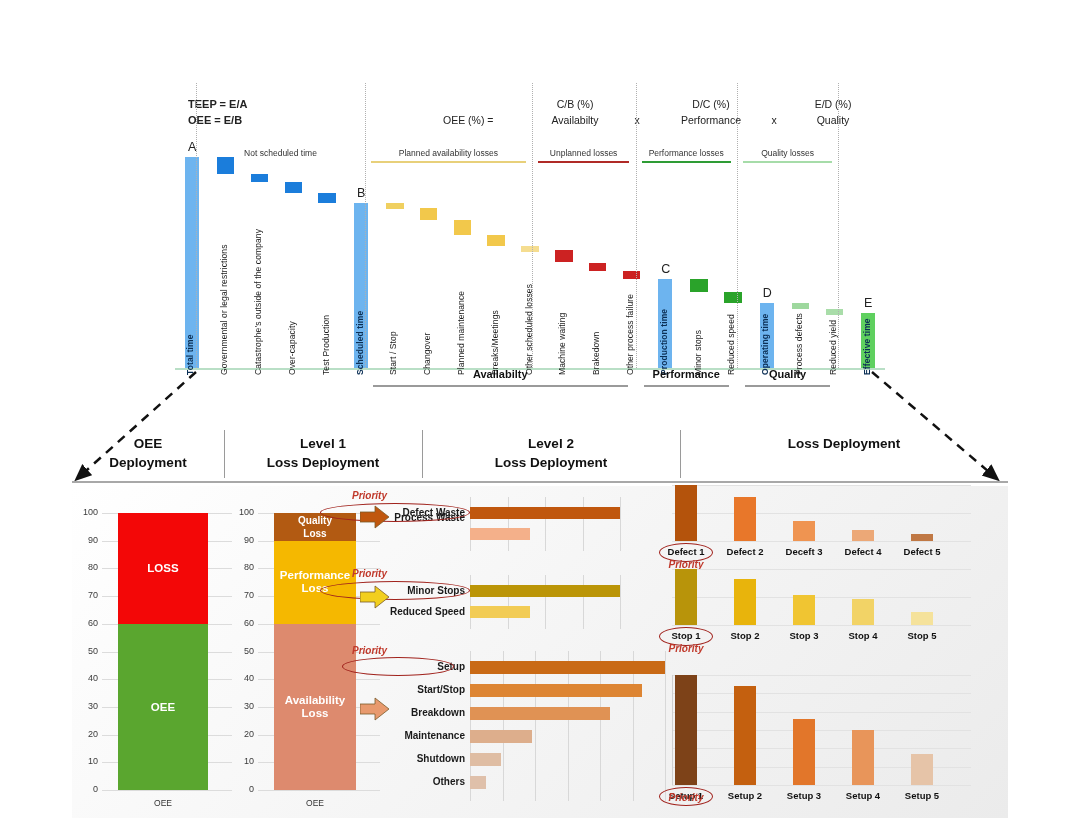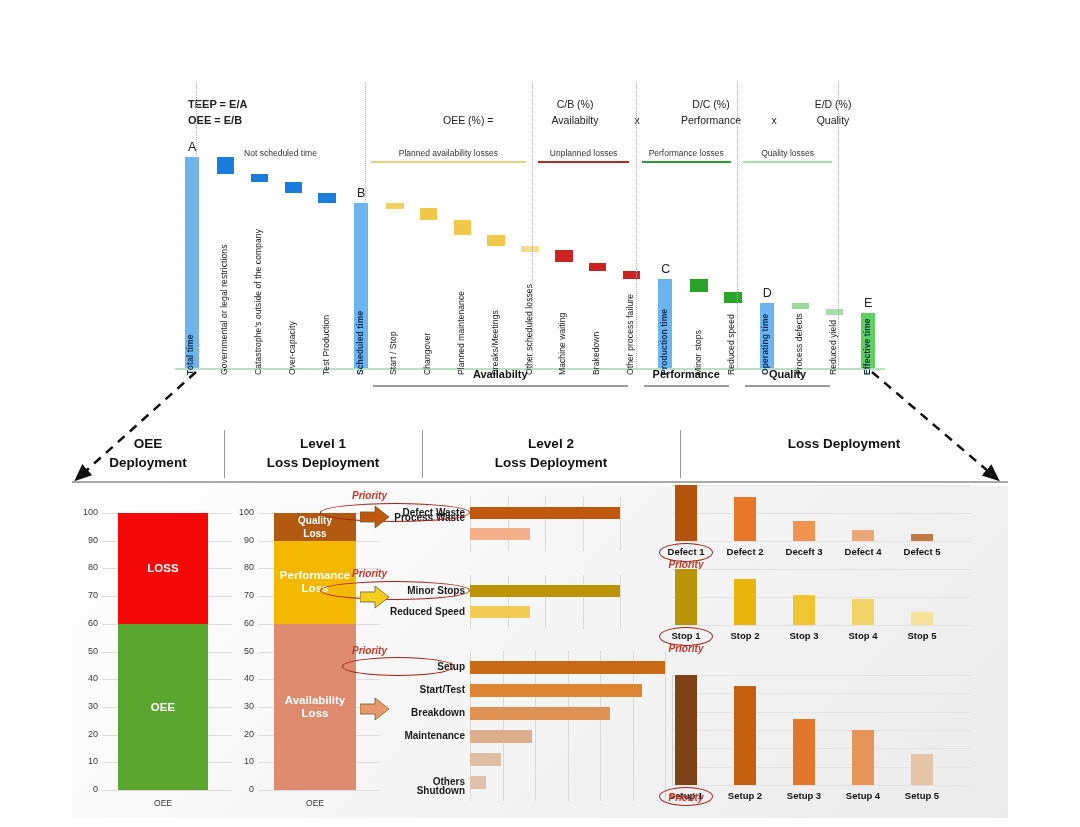--- a/index.html
+++ b/index.html
@@ -313,27 +313,27 @@
       <div class="l2-grid" style="left:470.0px; top:651px; height:150px;"></div>
       <div class="l2-grid" style="left:502.5px; top:651px; height:150px;"></div>
       <div class="l2-grid" style="left:535.0px; top:651px; height:150px;"></div>
       <div class="l2-grid" style="left:567.5px; top:651px; height:150px;"></div>
       <div class="l2-grid" style="left:600.0px; top:651px; height:150px;"></div>
       <div class="l2-grid" style="left:632.5px; top:651px; height:150px;"></div>
       <div class="l2-grid" style="left:665.0px; top:651px; height:150px;"></div>
       <div class="l2-bar" style="left:470px; top:661.0px; width:195.0px; height:13px; background:#c96a16;"></div>
       <div class="l2-name" style="left:310px; top:661.0px; width:155px;">Setup</div>
       <div class="l2-bar" style="left:470px; top:684.0px; width:171.6px; height:13px; background:#dd8533;"></div>
-      <div class="l2-name" style="left:310px; top:684.0px; width:155px;">Start/Test</div>
+      <div class="l2-name" style="left:310px; top:684.0px; width:155px;">Start/Stop</div>
       <div class="l2-bar" style="left:470px; top:707.0px; width:140.4px; height:13px; background:#e09254;"></div>
       <div class="l2-name" style="left:310px; top:707.0px; width:155px;">Breakdown</div>
       <div class="l2-bar" style="left:470px; top:730.0px; width:62.4px; height:13px; background:#ddae8c;"></div>
       <div class="l2-name" style="left:310px; top:730.0px; width:155px;">Maintenance</div>
       <div class="l2-bar" style="left:470px; top:753.0px; width:31.2px; height:13px; background:#dfbda3;"></div>
-      <div class="l2-name" style="left:310px; top:753.0px; width:155px;margin-top:32px;">Shutdown</div>
+      <div class="l2-name" style="left:310px; top:753.0px; width:155px;">Shutdown</div>
       <div class="l2-bar" style="left:470px; top:776.0px; width:15.6px; height:13px; background:#dfc0aa;"></div>
       <div class="l2-name" style="left:310px; top:776.0px; width:155px;">Others</div>
       <div class="priority" style="left:352px; top:645px;">Priority</div>
       <div class="ellipse" style="left:320px; top:657.0px; width:112px; height:19px;left:342px;"></div>
     </div>
   <div id="lvl3-charts">
       <div class="l3-grid" style="left:672px; top:541.0px; width:299px;"></div>
       <div class="l3-grid" style="left:672px; top:513.0px; width:299px;"></div>
       <div class="l3-grid" style="left:672px; top:485.0px; width:299px;"></div>
       <div class="l3-bar" style="left:675.0px; top:485.0px; width:22px; height:56.0px; background:#b4530c;"></div>

